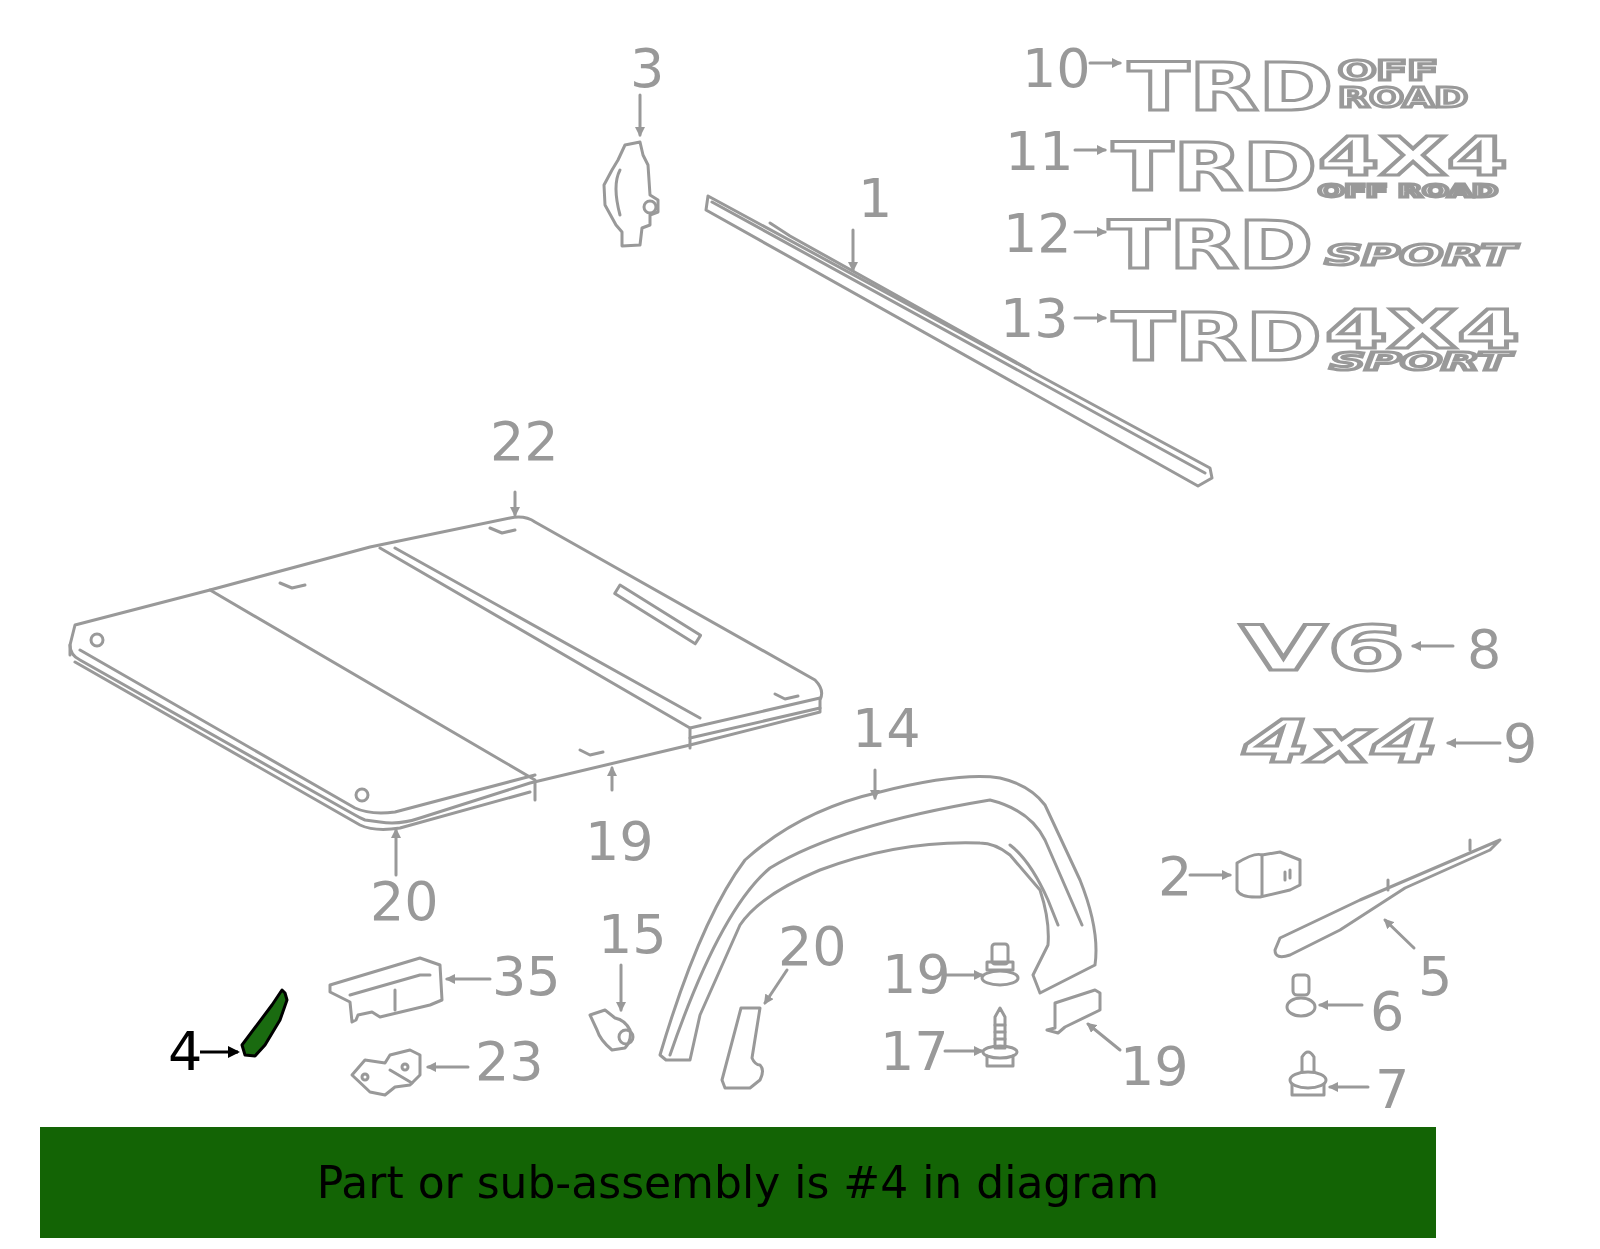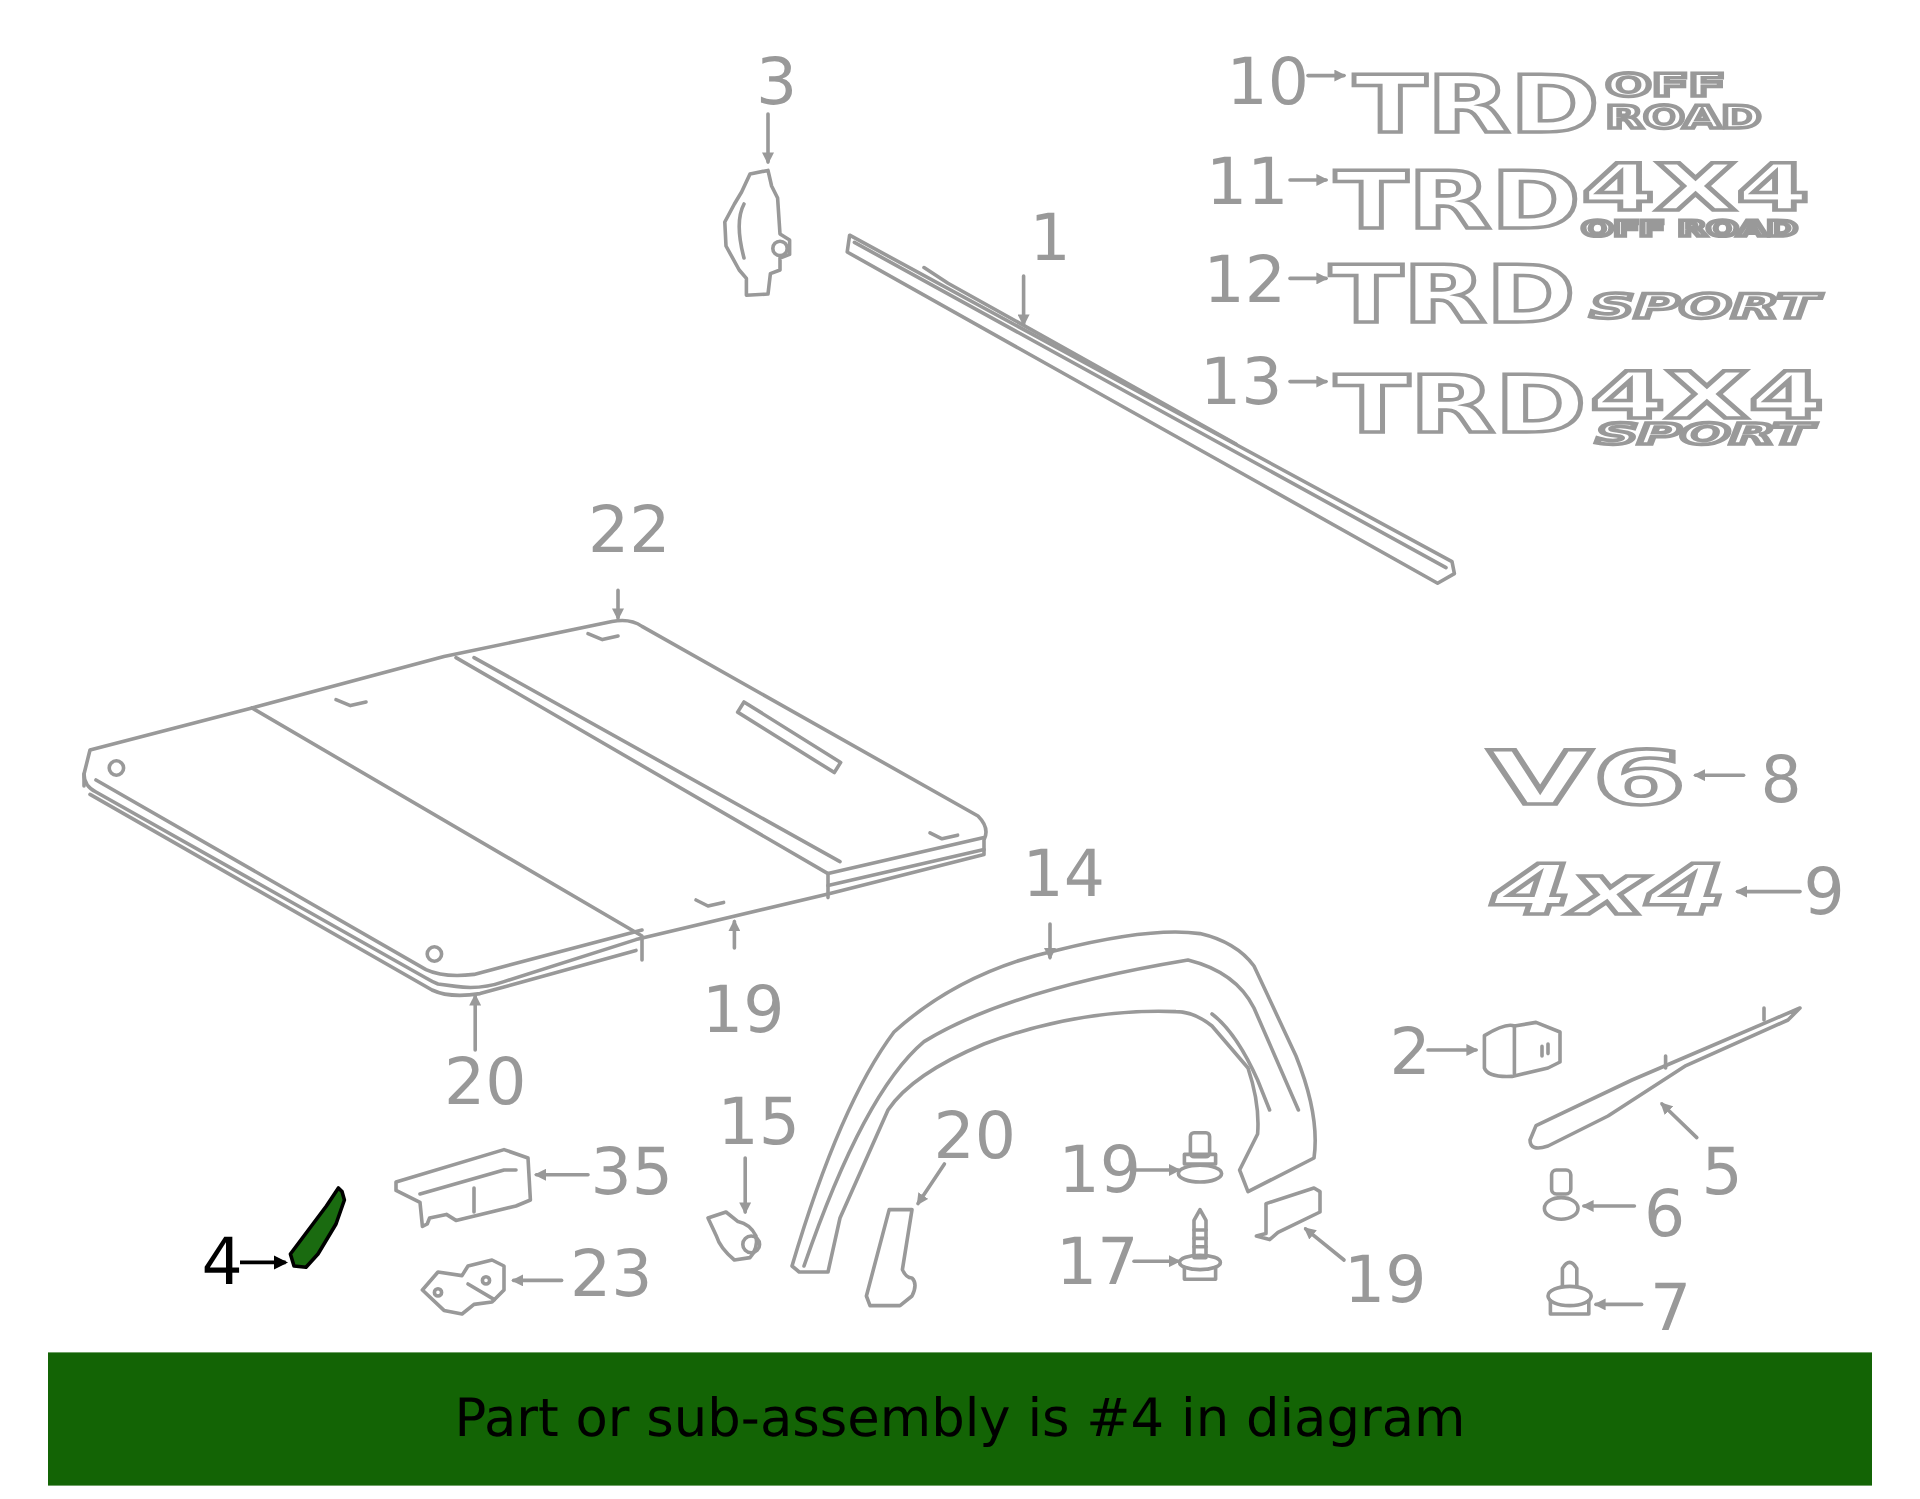--- a/index.html
+++ b/index.html
@@ -1,20 +1,20 @@
 <!DOCTYPE html>
 <html><head>
 <meta charset="utf-8">
 <style>
   html, body { margin:0; padding:0; background:#ffffff; }
   body { width:1600px; height:1249px; position:relative; overflow:hidden; font-family:"DejaVu Sans", sans-serif; }
   #diagram { position:absolute; left:0; top:0; width:1600px; height:1249px; }
   .callout { position:absolute; font-family:"DejaVu Sans", sans-serif; font-size:54px; color:#999999; line-height:1; white-space:nowrap; }
   .callout.active { color:#000000; }
-  .banner { position:absolute; left:40px; top:1127px; width:1520px; height:111px; background:#136405; display:flex; flex-direction:column; align-items:center; justify-content:center; }
+  .banner { position:absolute; left:40px; top:1127px; width:1396px; height:111px; background:#136405; display:flex; flex-direction:column; align-items:center; justify-content:center; }
   .banner .line { font-family:"DejaVu Sans", sans-serif; font-size:44px; color:#000; line-height:50px; white-space:nowrap; }
   .emb { font-family:"DejaVu Sans", sans-serif; font-weight:bold; fill:#ffffff; stroke:#999999; stroke-width:3; }
 </style>
 </head>
 <body>
 
 <svg id="diagram" viewBox="0 0 1600 1249" xmlns="http://www.w3.org/2000/svg">
   <defs>
     <marker id="ah" markerWidth="10" markerHeight="10" refX="8" refY="5" orient="auto" markerUnits="userSpaceOnUse">
       <path d="M0,0 L10,5 L0,10 z" fill="#999999"></path>

